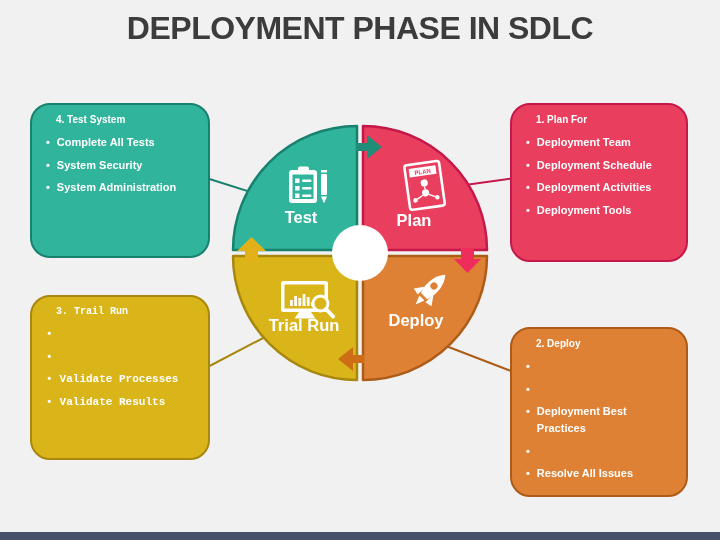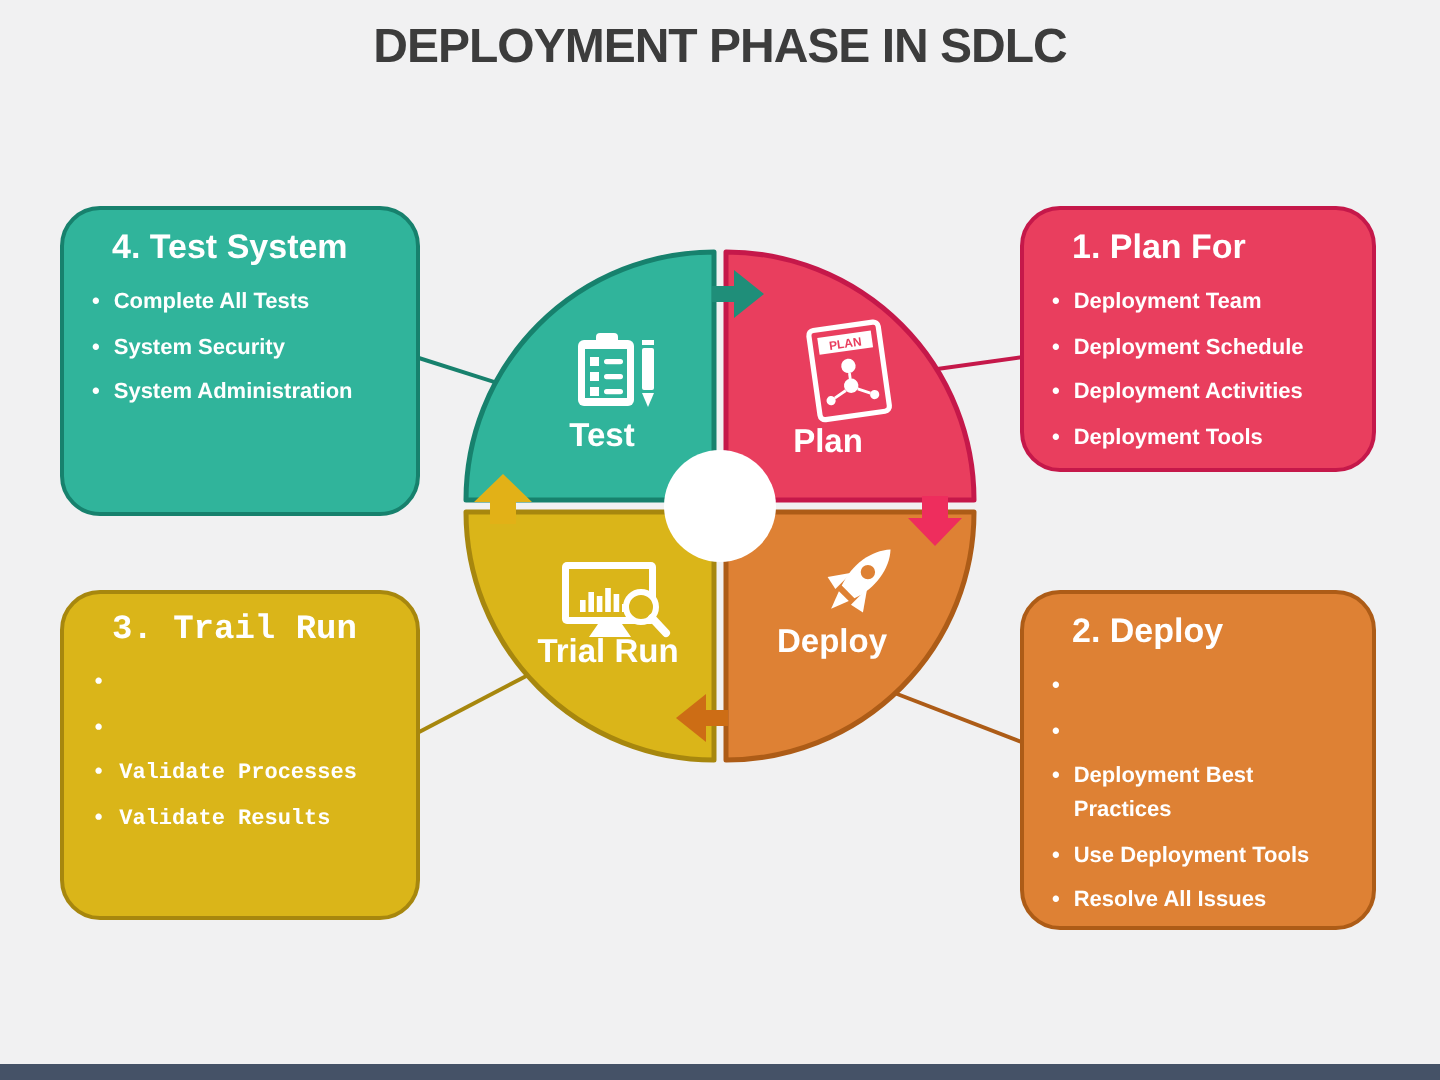--- a/index.html
+++ b/index.html
@@ -4,49 +4,49 @@
 <style>
   html,body{margin:0;padding:0;background:#e8e8e8;}
   *{box-sizing:border-box;}
   #stage{
     position:relative;width:720px;height:540px;overflow:hidden;
     background:var(--bg,#f1f1f2);
     font-family:"Liberation Sans",sans-serif;
   }
   .page-title{
     position:absolute;top:10px;left:0;width:720px;margin:0;
-    text-align:center;font-size:24px;font-weight:800;letter-spacing:-0.5px;
+    text-align:center;font-size:32px;font-weight:800;letter-spacing:-0.5px;
     color:var(--title-text,#3c3c3c);
   }
   #diagram{position:absolute;left:0;top:0;}
   #diagram text.seg-label{
     font-family:"Liberation Sans",sans-serif;
     font-weight:bold;font-size:16.5px;fill:#fff;text-anchor:middle;
   }
   #diagram text.doc-label{
     font-family:"Liberation Sans",sans-serif;
     font-weight:bold;font-size:6px;text-anchor:middle;fill:var(--pink,#e93e5e);
   }
   .info-box{
     position:absolute;border-radius:20px;border:2px solid;color:#fff;
     padding:9px 8px 6px 8px;
   }
   .info-box h2{
-    margin:0 0 9px 16px;font-size:17px;font-weight:bold;letter-spacing:0;
+    margin:0 0 9px 16px;font-size:10px;font-weight:bold;letter-spacing:0;
   }
   .info-box ul{list-style:none;margin:0;padding:0 0 0 6px;}
   .info-box li{
     display:flex;align-items:flex-start;gap:7px;
     font-size:11px;font-weight:bold;line-height:17px;margin-bottom:5.5px;
   }
   .info-box li .dot{font-size:11px;line-height:17px;}
   .box-teal  {background:var(--teal,#30b49b);  border-color:var(--teal-dark,#17816d);}
   .box-pink  {background:var(--pink,#e93e5e);  border-color:var(--pink-dark,#c5184a);}
   .box-gold  {background:var(--gold,#dab519);  border-color:var(--gold-dark,#a7870e);font-family:Liberation Mono, monospace;}
-  .box-orange{background:var(--orange,#de8134);border-color:var(--orange-dark,#ad5c17);}
+  .box-orange{background:var(--orange,#de8134);border-color:var(--orange-dark,#ad5c17);margin-top:32px;}
   .footer-bar{
     position:absolute;left:0;bottom:0;width:720px;height:8px;
     background:var(--footer-bar,#455267);
   }
 </style>
 </head>
 <body>
 
 <div id="stage">
 
@@ -140,21 +140,21 @@
           <span>System Security</span>
         </li>
 
         <li>
           <span class="dot">•</span>
           <span>System Administration</span>
         </li>
       </ul>
   </div>
 
-  <div class="info-box box-pink" style="left:510px;top:103px;width:178px;height:133px;">
+  <div class="info-box box-pink" style="left:510px;top:103px;width:178px;height:159px;">
     <h2>1. Plan For</h2>
     <ul>
 
         <li>
           <span class="dot">•</span>
           <span>Deployment Team</span>
         </li>
 
         <li>
           <span class="dot">•</span>
@@ -209,21 +209,20 @@
           <span class="dot">•</span>
         </li>
 
         <li>
           <span class="dot">•</span>
           <span>Deployment Best Practices</span>
         </li>
 
         <li>
           <span class="dot">•</span>
-          <span>Use Deployment Tools</span>
         </li>
 
         <li>
           <span class="dot">•</span>
           <span>Resolve All Issues</span>
         </li>
       </ul>
   </div>
 
   <div class="footer-bar"></div>

